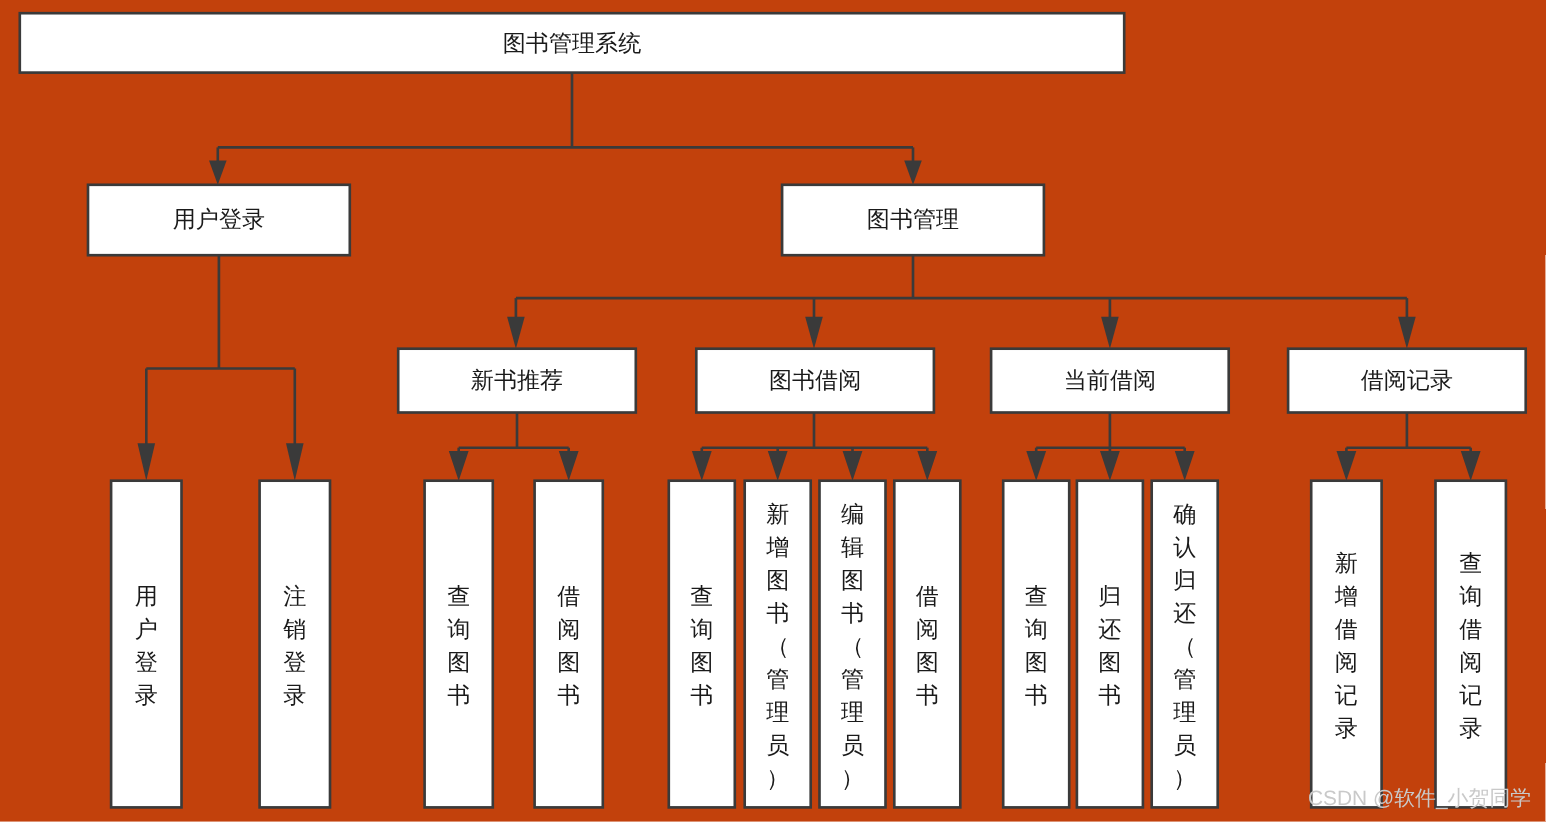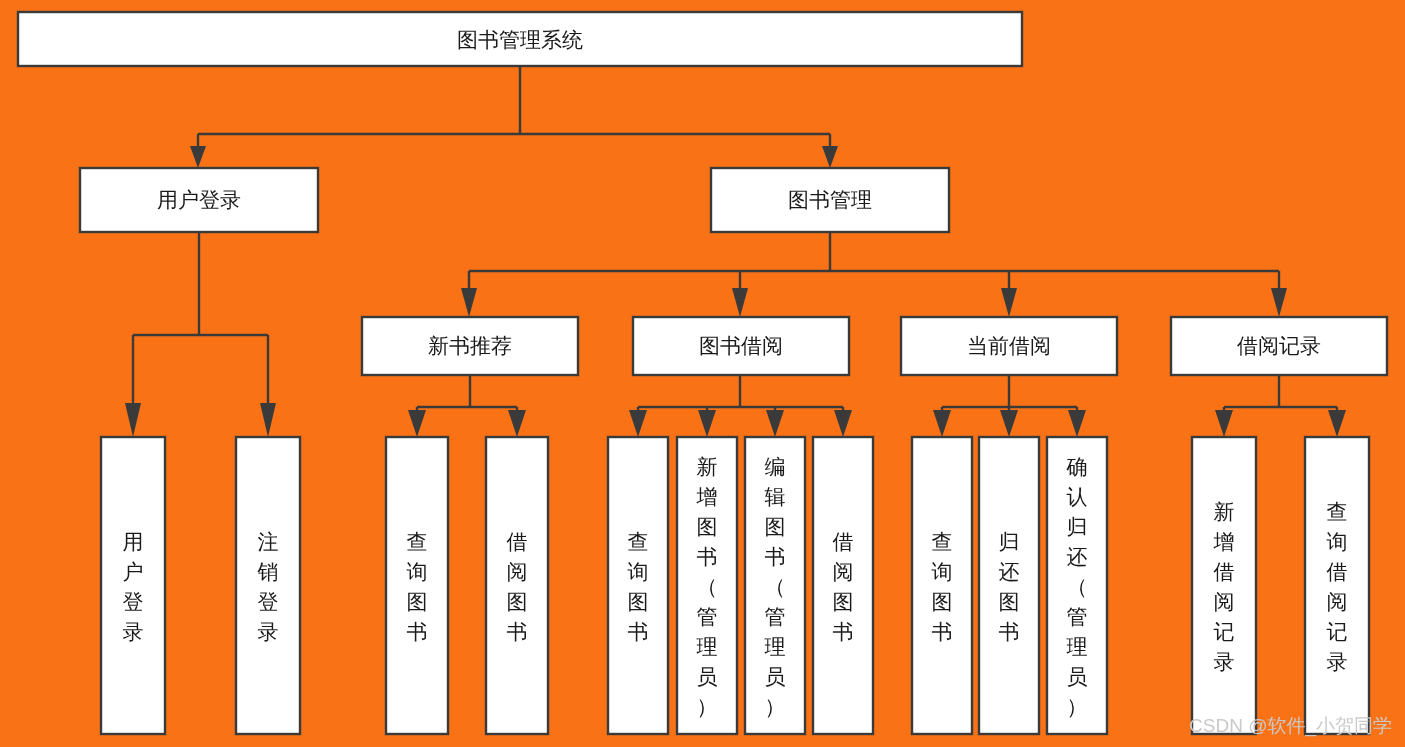--- a/index.html
+++ b/index.html
@@ -8,21 +8,21 @@
     padding: 0;
     background: #ffffff;
   }
   body {
     font-family: "Liberation Sans", "DejaVu Sans", sans-serif;
   }
   #diagram-root {
     position: relative;
     width: 1405px;
     height: 747px;
-    background: #f97316;
+    background: #c2410c;
     overflow: hidden;
   }
   svg#flow-svg {
     position: absolute;
     top: 0;
     left: 0;
     width: 1405px;
     height: 747px;
     display: block;
   }

